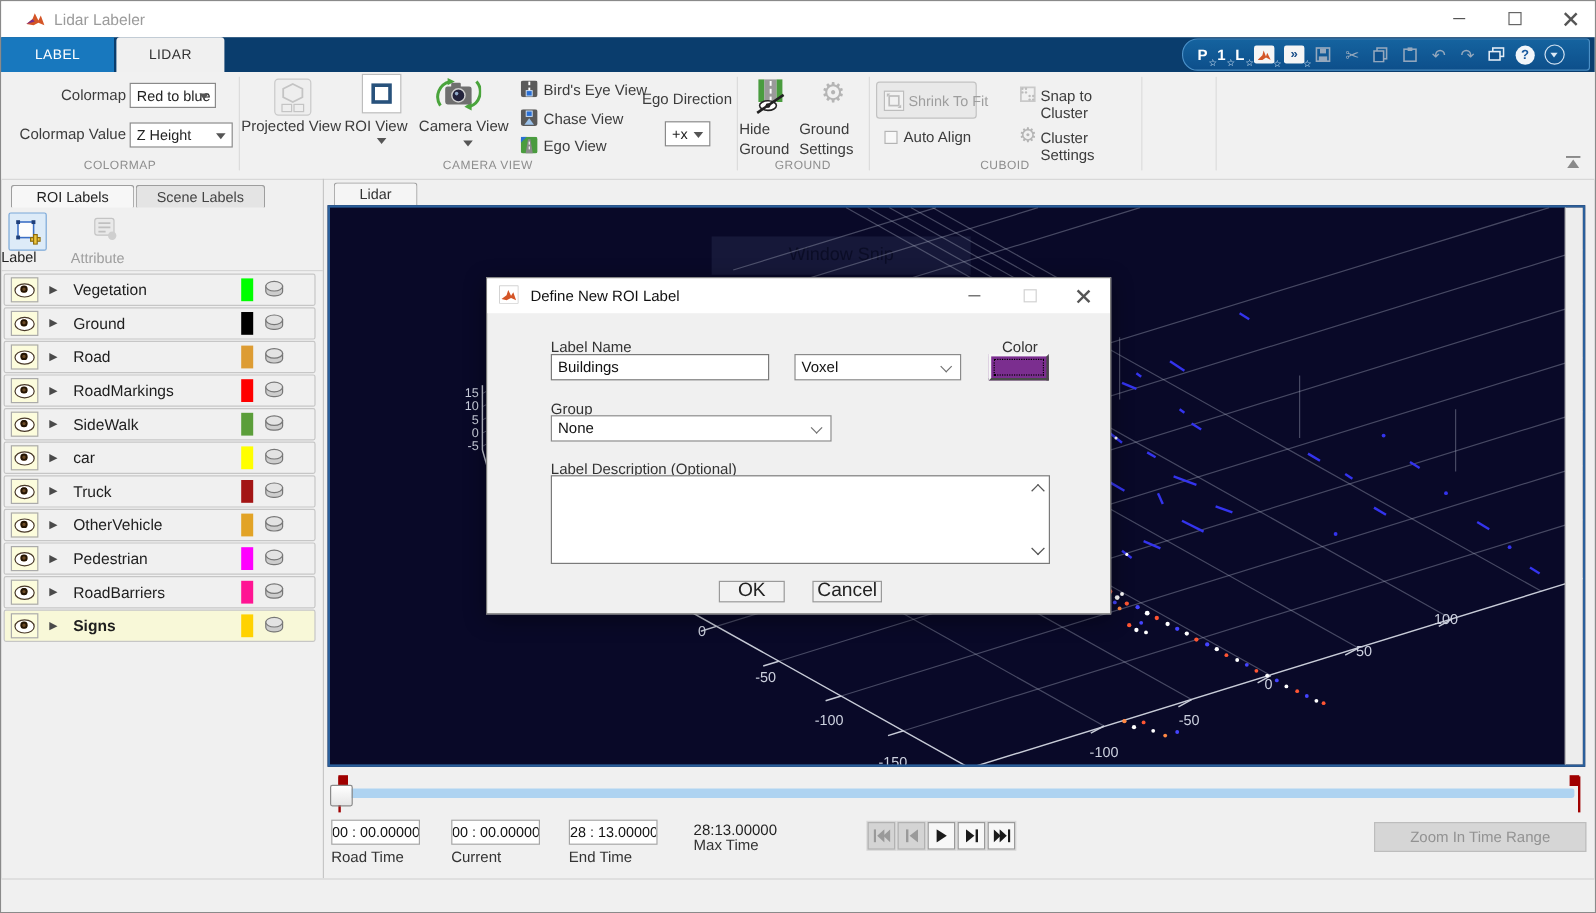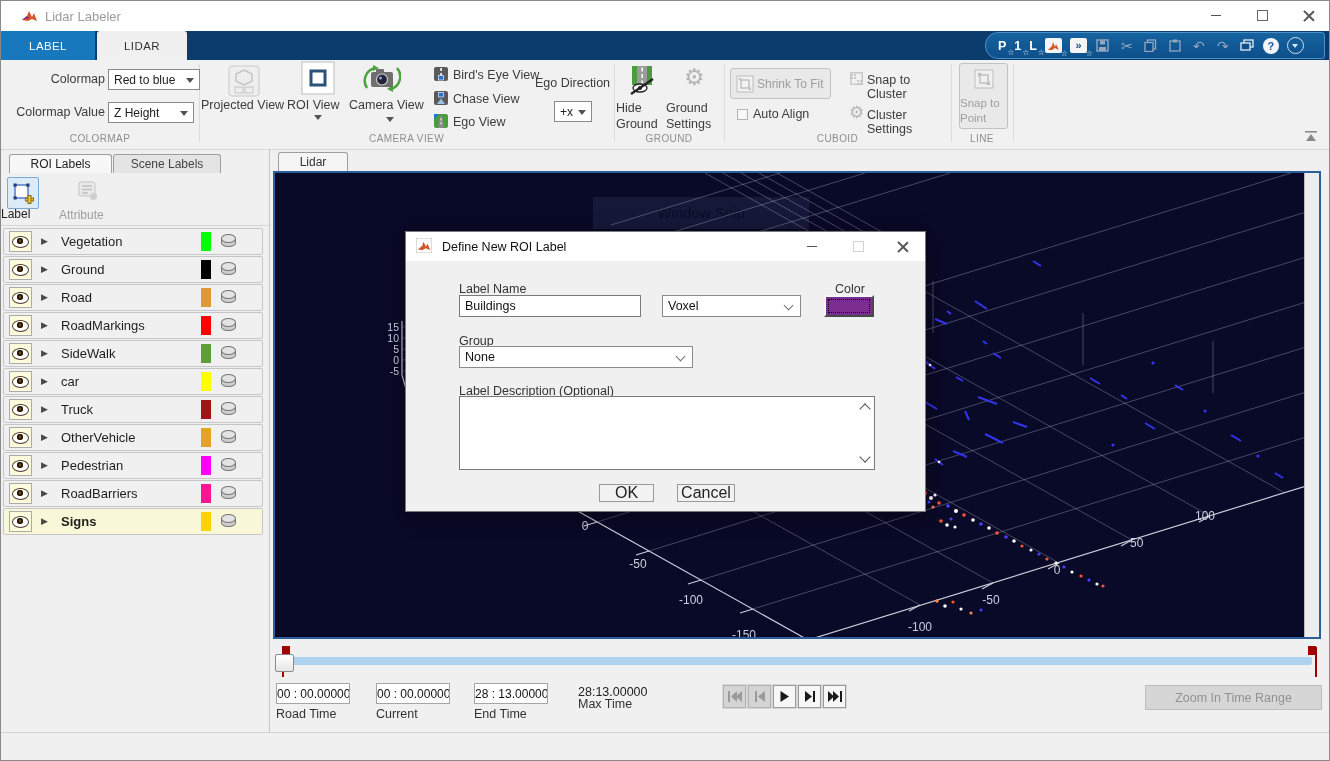--- a/index.html
+++ b/index.html
@@ -214,21 +214,21 @@
 
   <div class="abs ribbon"></div>
   <div class="abs rdiv" style="left:198px;"></div>
   <div class="abs rdiv" style="left:613px;"></div>
   <div class="abs rdiv" style="left:723px;"></div>
   <div class="abs rdiv" style="left:950px;"></div>
   <div class="abs rdiv" style="left:1012px;"></div>
 
   <div class="abs rsec" style="left:0;width:198px;">
     <div class="abs biglabel right" style="left:0;top:12px;width:104px;">Colormap</div>
-    <div class="abs rcombo" style="left:107px;top:9px;width:92px;">
+    <div class="abs rcombo" style="left:107px;top:9px;width:72px;">
       <span>Red to blue</span>
         <span class="tri"></span>
       </div>
     <div class="abs biglabel right" style="left:0;top:45px;width:104px;">Colormap Value</div>
     <div class="abs rcombo" style="left:107px;top:42px;width:86px;">
       <span>Z Height</span>
         <span class="tri"></span>
       </div>
     <div class="abs sec-title">COLORMAP</div>
   </div>
@@ -309,21 +309,21 @@
         </svg></span>
     <div class="abs biglabel center" style="left:2px;top:41px;width:54px;">Hide</div>
     <div class="abs biglabel center" style="left:2px;top:57px;width:54px;">Ground</div>
     <span class="abs gear" style="left:70px;top:6px;font-size:23px;">⚙</span>
     <div class="abs biglabel dis center" style="left:52px;top:41px;width:56px;">Ground</div>
     <div class="abs biglabel dis center" style="left:52px;top:57px;width:56px;">Settings</div>
     <div class="abs sec-title">GROUND</div>
   </div>
 
   <div class="abs rsec" style="left:723px;width:227px;">
-    <div class="abs rbtn" style="left:6px;top:8px;width:101px;height:31px;">
+    <div class="abs rbtn" style="left:6px;top:8px;width:84px;height:31px;">
       <span class="abs" style="left:5px;top:6px;">
         <svg width="18" height="18" viewBox="0 0 18 18">
             <rect x="1" y="1" width="16" height="16" fill="#f2f2f2" stroke="#bdbdbd"></rect>
             <rect x="5" y="5" width="8" height="8" fill="none" stroke="#bdbdbd" stroke-width="1.4"></rect>
             <path d="M3 3 L6 3 L3 6 Z" fill="#bdbdbd"></path>
             <path d="M15 15 L12 15 L15 12 Z" fill="#bdbdbd"></path>
           </svg></span>
       <div class="abs dis" style="left:26px;top:8px;font-size:12px;white-space:nowrap;">Shrink To Fit</div>
     </div>
     <span class="abs chk" style="left:13px;top:49px;"></span>
@@ -340,34 +340,20 @@
             <circle cx="8" cy="11" r="1"></circle>
             <circle cx="11" cy="11" r="1"></circle>
           </g>
         </svg></span>
     <div class="abs biglabel dis" style="left:143px;top:13px;">Snap to Cluster</div>
     <span class="abs gear" style="left:125px;top:44px;font-size:17px;">⚙</span>
     <div class="abs biglabel dis" style="left:143px;top:48px;">Cluster Settings</div>
     <div class="abs sec-title">CUBOID</div>
   </div>
 
-  <div class="abs rsec" style="left:950px;width:62px;">
-    <div class="abs rbtn" style="left:8px;top:3px;width:49px;height:66px;">
-      <span class="abs" style="left:14px;top:5px;">
-        <svg width="20" height="20" viewBox="0 0 20 20">
-            <rect x="1" y="1" width="18" height="18" fill="#f0f0f0" stroke="#bdbdbd"></rect>
-            <rect x="6" y="6" width="8" height="8" fill="none" stroke="#bdbdbd" stroke-width="1.4"></rect>
-            <path d="M4 4 L8 4 L4 8 Z" fill="#bdbdbd"></path>
-            <path d="M16 16 L12 16 L16 12 Z" fill="#bdbdbd"></path>
-          </svg></span>
-      <div class="abs dis center" style="left:0;top:33px;width:100%;font-size:11.5px;">Snap to</div>
-      <div class="abs dis center" style="left:0;top:48px;width:100%;font-size:11.5px;">Point</div>
-    </div>
-    <div class="abs sec-title">LINE</div>
-  </div>
 
   <span class="abs" style="left:1303px;top:127px;">
     <svg width="14" height="11" viewBox="0 0 14 11">
         <rect x="1" y="0" width="12" height="1.6" fill="#8a8a8a"></rect>
         <path d="M7 3 L12 10 L2 10 Z" fill="#8a8a8a"></path>
       </svg></span>
 
   <div class="abs ptab sel" style="left:8px;width:103px;">ROI Labels</div>
   <div class="abs ptab uns" style="left:112px;width:108px;">Scene Labels</div>
   <div class="abs ltoolbar-sep"></div>

